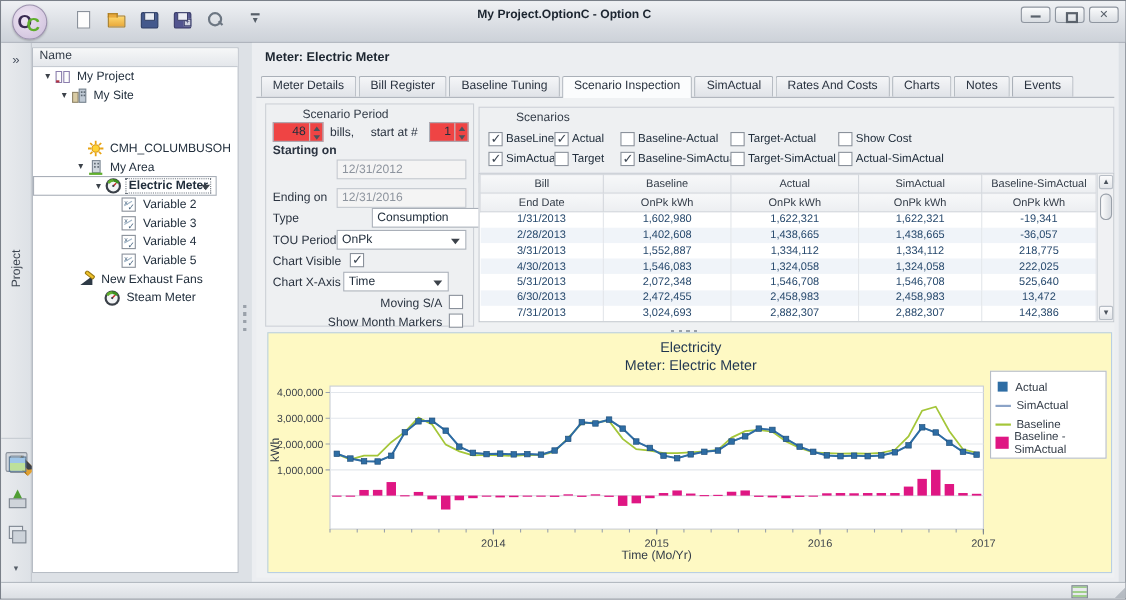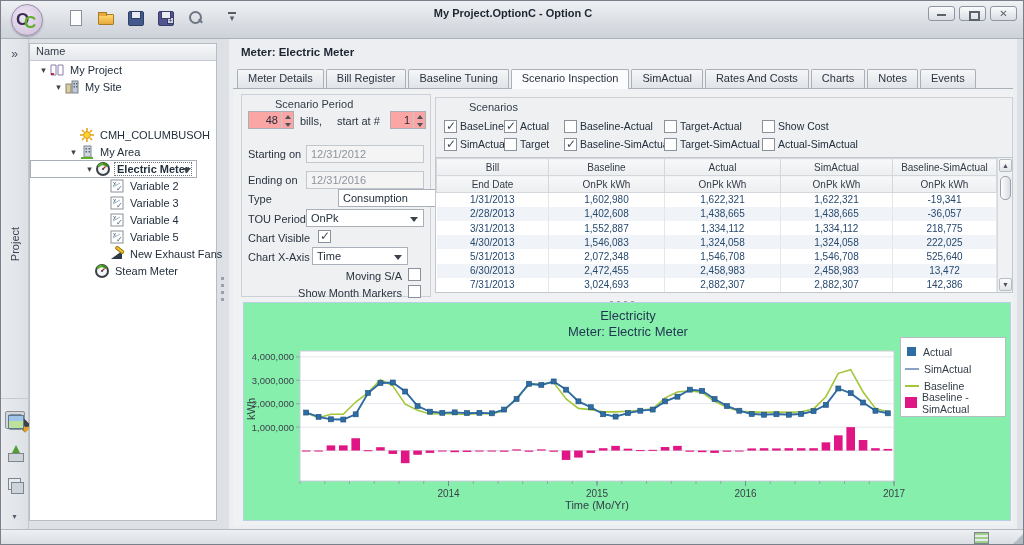--- a/index.html
+++ b/index.html
@@ -102,21 +102,21 @@
 
   
   .groupbox { position:absolute; background:#eef0f2; border:1px solid #cdd1d7; }
   .groupbox .gb-title { padding:3px 0 0 7px; color:#333c48;margin-left:26px; }
   #sp-group { left:8px; top:5px; width:190px; height:203px; }
   #sc-group { left:202px; top:8px; width:578px; height:69px; }
 
   .fldlabel { position:absolute; color:#2a3340; }
   .txt { position:absolute; height:18px; background:#f4f4f4; border:1px solid #c3c8cf; color:#8d949e;
     padding:2px 4px; }
-  .spin { position:absolute; height:18px; background:#fca5a5; border:1px solid #a9afb8; display:flex; }
+  .spin { position:absolute; height:18px; background:#ef4444; border:1px solid #a9afb8; display:flex; }
   .spin .val { flex:1; text-align:right; padding:2px 3px; }
   .spin .arrows { width:12px; border-left:1px solid #c3c8cf; display:flex; flex-direction:column; }
   .spin .arrows i { flex:1; position:relative; }
   .spin .arrows i::after { content:""; position:absolute; left:3px; top:3px;
     border-left:3px solid transparent; border-right:3px solid transparent; }
   .spin .arrows i.up::after { border-bottom:4px solid #4a525c; }
   .spin .arrows i.dn::after { border-top:4px solid #4a525c; }
   .sel { position:absolute; height:18px; background:#fff; border:1px solid #a9afb8; padding:2px 4px; }
   .sel::after { content:""; position:absolute; right:5px; top:7px;
     border-left:4px solid transparent; border-right:4px solid transparent; border-top:5px solid #3c424a; }
@@ -143,21 +143,21 @@
     border:1px solid #b7bdc5; border-radius:2px; font-size:7px; text-align:center; line-height:12px; color:#4a525c; }
   #tbl-thumb { position:absolute; left:2px; top:18px; width:11px; height:24px; background:linear-gradient(90deg,#fdfdfd,#d8dce1);
     border:1px solid #9aa1aa; border-radius:5px; }
 
   #hsplitter { position:absolute; left:0; top:205px; width:780px; height:6px; text-align:center; }
   #hsplitter .grip { display:inline-block; width:26px; height:3px; margin-top:1px;
     background:repeating-linear-gradient(90deg,#9aa1aa 0 3px,transparent 3px 7px); }
 
   
   #chart-panel { position:absolute; left:10px; top:213px; width:768px; height:219px;
-    background:#86efac; border:1px solid #b9cfe4; }
+    background:#fef9c3; border:1px solid #b9cfe4; }
   #chart-title1 { position:absolute; left:0; width:768px; top:5px; text-align:center; font-size:13px; color:#1f3550; }
   #chart-title2 { position:absolute; left:0; width:768px; top:21px; text-align:center; font-size:13px; color:#1f3550; }
   #plot-svg { position:absolute; left:0; top:40px; }
   #ylabel { position:absolute; left:-28px; top:100px; width:70px; text-align:center;
     transform:rotate(-90deg); color:#333c48; font-size:11px; }
   #xlabel { position:absolute; left:56px; width:594px; top:196px; text-align:center; color:#333c48; font-size:11px; }
   .ytick { font-size:9.5px; fill:#3c424a; text-anchor:end; }
   .xtick { font-size:10px; fill:#3c424a; text-anchor:middle; }
   #legend { position:absolute; left:656px; top:34px; width:106px; background:#fff;
     border:1px solid #b7bdc5; padding:5px 4px; }
@@ -321,21 +321,21 @@
       <div class="tree-row" style="padding-left: 68px;">
         <span class="tree-exp"></span>
         <span class="ticon"><svg width="16" height="16">
             <rect x="2" y="2" width="12" height="12" fill="#fff" stroke="#8a919b"></rect>
             <text x="4" y="8" font-size="6.5" fill="#44617d">x</text>
             <text x="7" y="13" font-size="8" fill="#44617d">✓</text>
             <line x1="4" y1="9" x2="11" y2="5" stroke="#9fb4c6" stroke-width="1"></line>
           </svg></span>
         <span class="tlabel">Variable 5</span>
       </div>
-      <div class="tree-row" style="padding-left: 68px;">
+      <div class="tree-row" style="padding-left: 30px;">
         <span class="tree-exp"></span>
         <span class="ticon"><svg width="16" height="16">
             <path d="M2 13 L13 13 L13 5 Z" fill="#2e3a46"></path>
             <rect x="6" y="2" width="9" height="3" rx="1" fill="#f0c22a" stroke="#9a7a12" transform="rotate(38 10 4)"></rect>
           </svg></span>
         <span class="tlabel">New Exhaust Fans</span>
       </div>
       <div class="tree-row" style="padding-left: 53px;">
         <span class="tree-exp"></span>
         <span class="ticon"><svg width="16" height="16">
@@ -381,21 +381,21 @@
       </div>
       <span class="fldlabel" style="left:58px;top:20px;">bills,</span>
       <span class="fldlabel" style="left:95px;top:20px;">start at #</span>
       <div class="spin" style="left:148px;top:16px;width:36px;">
         <span class="val">1</span>
         <span class="arrows">
             <i class="up"></i>
             <i class="dn"></i>
           </span>
       </div>
-      <span class="fldlabel" style="left:6px;top:53px;">Starting on</span>
+      <span class="fldlabel" style="left:6px;top:36px;font-weight:bold;">Starting on</span>
       <div class="txt" style="left:64px;top:50px;width:118px;">12/31/2012</div>
       <span class="fldlabel" style="left:6px;top:79px;">Ending on</span>
       <div class="txt" style="left:64px;top:76px;width:118px;">12/31/2016</div>
       <span class="fldlabel" style="left:6px;top:98px;">Type</span>
       <div class="sel" style="left:64px;top:94px;width:118px;margin-left:32px;">Consumption</div>
       <span class="fldlabel" style="left:6px;top:118px;">TOU Period</span>
       <div class="sel" style="left:64px;top:114px;width:118px;">OnPk</div>
       <span class="fldlabel" style="left:6px;top:137px;">Chart Visible</span>
       <span class="cbox on" style="position:absolute;left:76px;top:135px;"></span>
       <span class="fldlabel" style="left:6px;top:156px;">Chart X-Axis</span>

